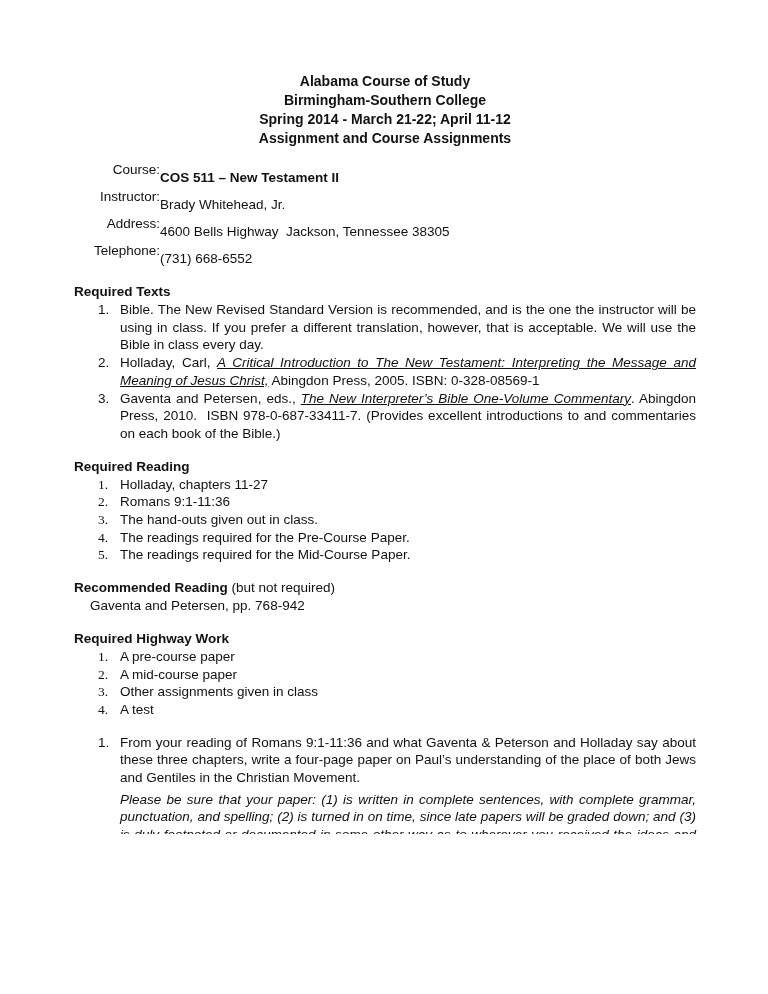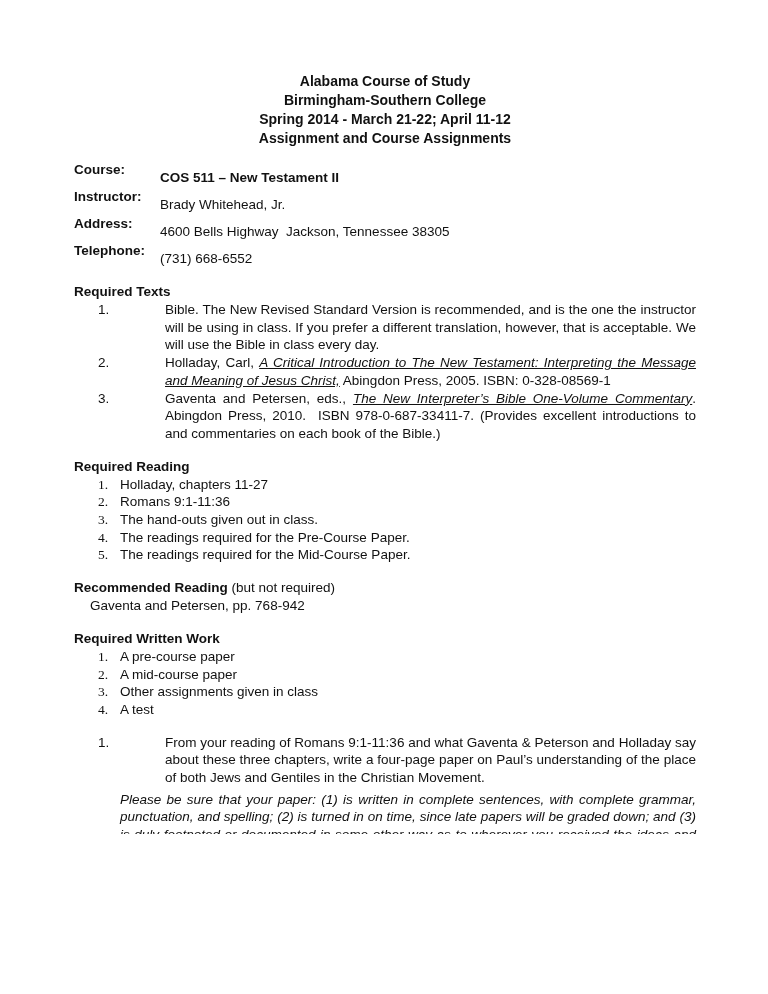--- a/index.html
+++ b/index.html
@@ -16,38 +16,38 @@
     overflow: hidden;
   }
   .doc-title {
     text-align: center;
     font-weight: bold;
     font-size: 14px;
     line-height: 19px;
   }
   .course-info { margin-top: 12px; line-height: 19px; }
   .course-row { display: flex; }
-  .course-label { font-weight: bold; width: 86px; flex-shrink: 0; }
+  .course-label { font-weight: normal; width: 86px; flex-shrink: 0; text-align: right; }
   .course-value { flex: 1; white-space: pre-wrap; margin-top: 8px; }
   .bold { font-weight: bold; }
 
   .section { margin-top: 15px; }
   .section-heading { font-weight: bold; line-height: 18px; }
   .li { display: flex; line-height: 17.7px; }
   .li .num {
     width: 46px;
     padding-left: 24px;
     box-sizing: border-box;
     flex-shrink: 0;
   }
   .serif-num .num {
     font-family: "Liberation Serif", "DejaVu Serif", serif;
   }
   .li .li-text { flex: 1; }
-  .justify { text-align: justify; margin-left: 45px; }
+  .justify { text-align: justify; }
   .book-title { font-style: italic; text-decoration: underline; }
   .indent-line { margin-left: 16px; line-height: 17.7px; }
   .note-para {
     margin-left: 46px;
     margin-top: 4px;
     font-style: italic;
     text-align: justify;
     line-height: 17.7px;
   }
 </style>
@@ -121,21 +121,21 @@
       <div class="li-text">The readings required for the Mid-Course Paper.</div>
     </div>
   </div>
 
   <div class="section">
     <div class="section-heading"><span class="bold">Recommended Reading</span><span style="font-weight:normal"> (but not required)</span></div>
     <div class="indent-line">Gaventa and Petersen, pp. 768-942</div>
   </div>
 
   <div class="section">
-    <div class="section-heading">Required Written Work</div>
+    <div class="section-heading">Required Highway Work</div>
     <div class="li serif-num">
       <span class="num">1.</span>
       <div class="li-text">A pre-course paper</div>
     </div>
     <div class="li serif-num">
       <span class="num">2.</span>
       <div class="li-text">A mid-course paper</div>
     </div>
     <div class="li serif-num">
       <span class="num">3.</span>

